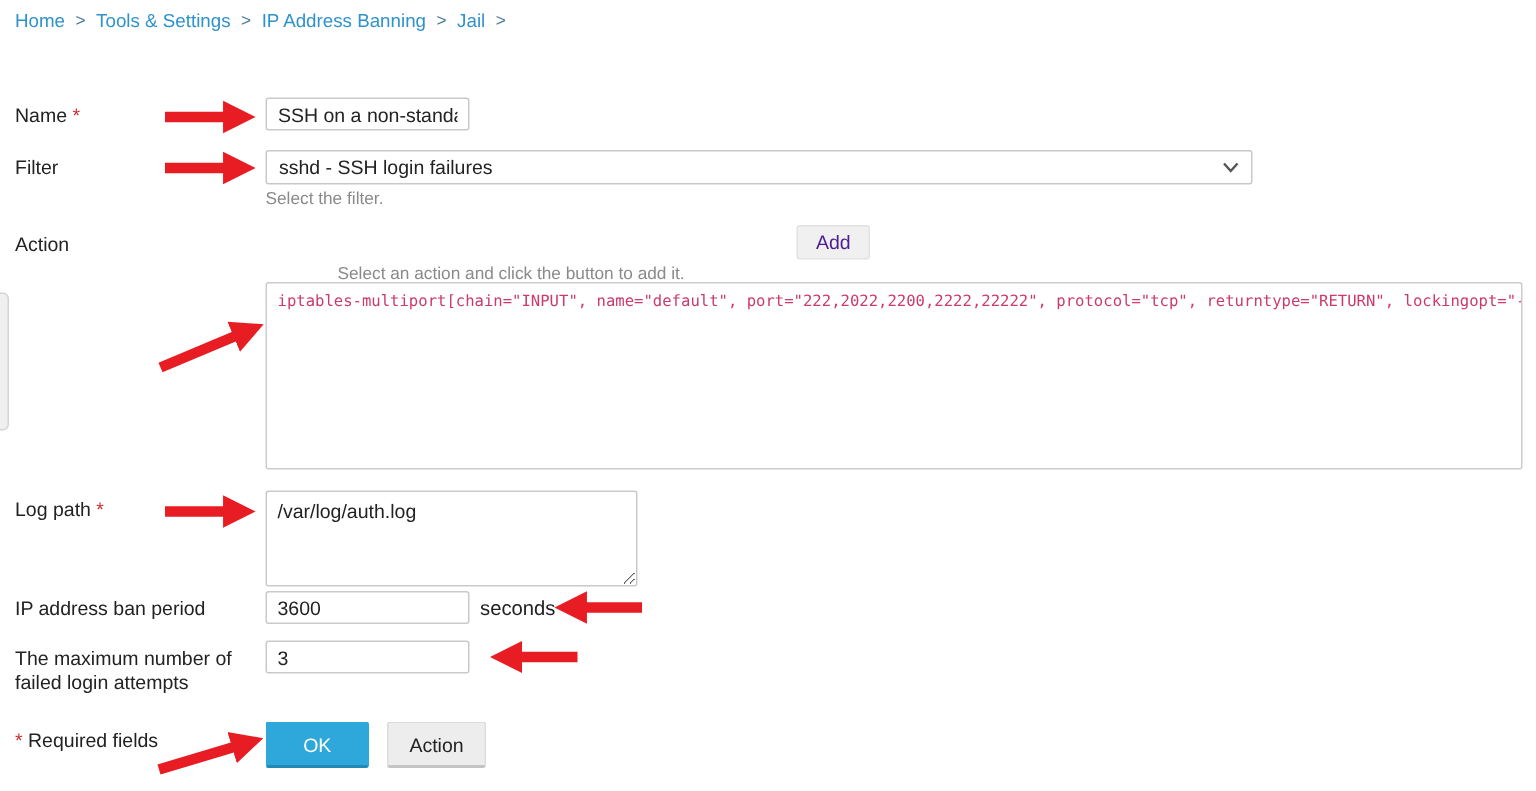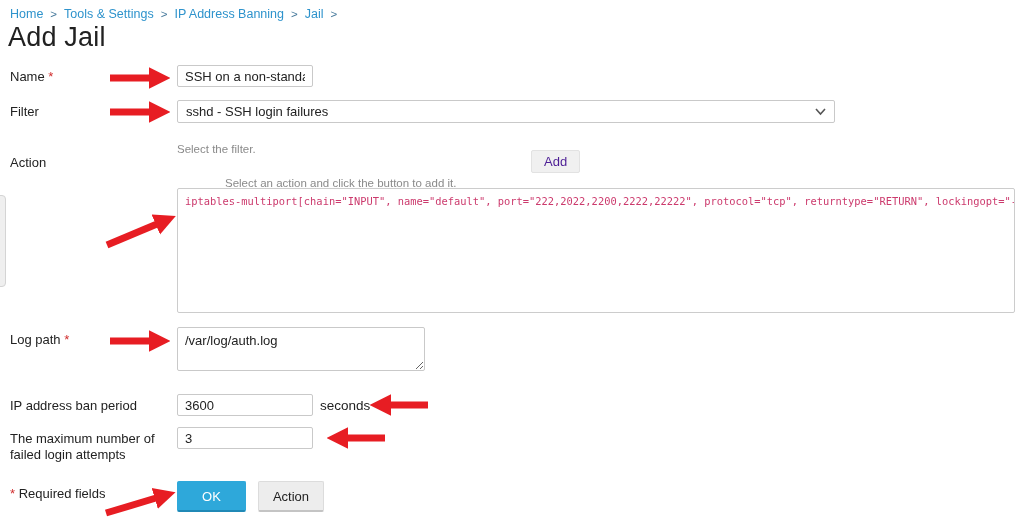--- a/index.html
+++ b/index.html
@@ -35,21 +35,21 @@
              border:1px solid #e2e2e2; color:#4c1d95; }
   .btn-ok { position:absolute; left:177px; top:481px; width:69px; height:31px; background:#2ea8da;
             border:1px solid #2ea8da; border-bottom:2px solid #2089b6; color:#fff; }
   .btn-cancel { position:absolute; left:258px; top:481px; width:66px; height:31px; background:#ededed;
                 border:1px solid #dcdcdc; border-bottom:2px solid #c4c4c4; color:#222; }
 
   
   .action-area { position:absolute; left:177px; top:188px; width:838px; height:125px; border:1px solid #ccc;
                  border-radius:2px; background:#fff; font-family:"DejaVu Sans Mono", monospace; font-size:10.4px;
                  color:#cc3a6d; padding:6px 7px; resize:none; overflow:hidden; white-space:pre; outline:none; }
-  .logpath-area { position:absolute; left:177px; top:327px; width:248px; height:44px; border:1px solid #c9c9c9;
+  .logpath-area { position:absolute; left:177px; top:327px; width:248px; height:64px; border:1px solid #c9c9c9;
                   border-radius:2px; background:#fff; font-family:"Liberation Sans", sans-serif; font-size:13px;
                   color:#222; padding:5px 7px; outline:none; }
 
   .unit-text { position:absolute; left:320px; top:398px; font-size:13.5px; color:#222; }
   .required-note { position:absolute; left:10px; top:486px; font-size:13px; color:#222; }
 
   
   .side-handle { position:absolute; left:-4px; top:195px; width:10px; height:92px; background:#efefef;
                  border:1px solid #d4d4d4; border-radius:0 4px 4px 0; }
 
@@ -65,42 +65,41 @@
     <a>Home</a>
     <span class="sep">&gt;</span>
     <a>Tools &amp; Settings</a>
     <span class="sep">&gt;</span>
     <a>IP Address Banning</a>
     <span class="sep">&gt;</span>
     <a>Jail</a>
     <span class="sep">&gt;</span>
   </div>
 
-  <h1 class="page-title">Add Jail</h1>
 
   <div class="side-handle"></div>
 
   <div class="flabel" style="top:69px;">
     <span>Name</span>
     <span class="req">*</span>
   </div>
   <input class="tinput" style="left: 177px; top: 65px; width: 136px;" type="text" value="SSH on a non-standar">
 
   <div class="flabel" style="top:104px;">
     <span>Filter</span>
   </div>
   <div class="fselect" style="left:177px; top:100px; width:658px;">
     <span>sshd - SSH login failures</span>
     <span class="chev">
       <svg width="11" height="9" viewBox="0 0 11 9">
           <polyline points="1,2 5.5,7 10,2" fill="none" stroke="#555" stroke-width="1.6"></polyline>
         </svg>
     </span>
   </div>
-  <div class="help" style="top:127px;margin-top:16px;">Select the filter.</div>
+  <div class="help" style="top:127px;">Select the filter.</div>
 
   <div class="flabel" style="top:155px;">
     <span>Action</span>
   </div>
   <button class="btn btn-add">Add</button>
   <div class="help" style="top:177px;margin-left:48px;">Select an action and click the button to add it.</div>
 
   <textarea class="action-area" wrap="off" spellcheck="false" style="">iptables-multiport[chain="INPUT", name="default", port="222,2022,2200,2222,22222", protocol="tcp", returntype="RETURN", lockingopt="-w"]</textarea>
 
   <div class="flabel" style="top:332px;">

